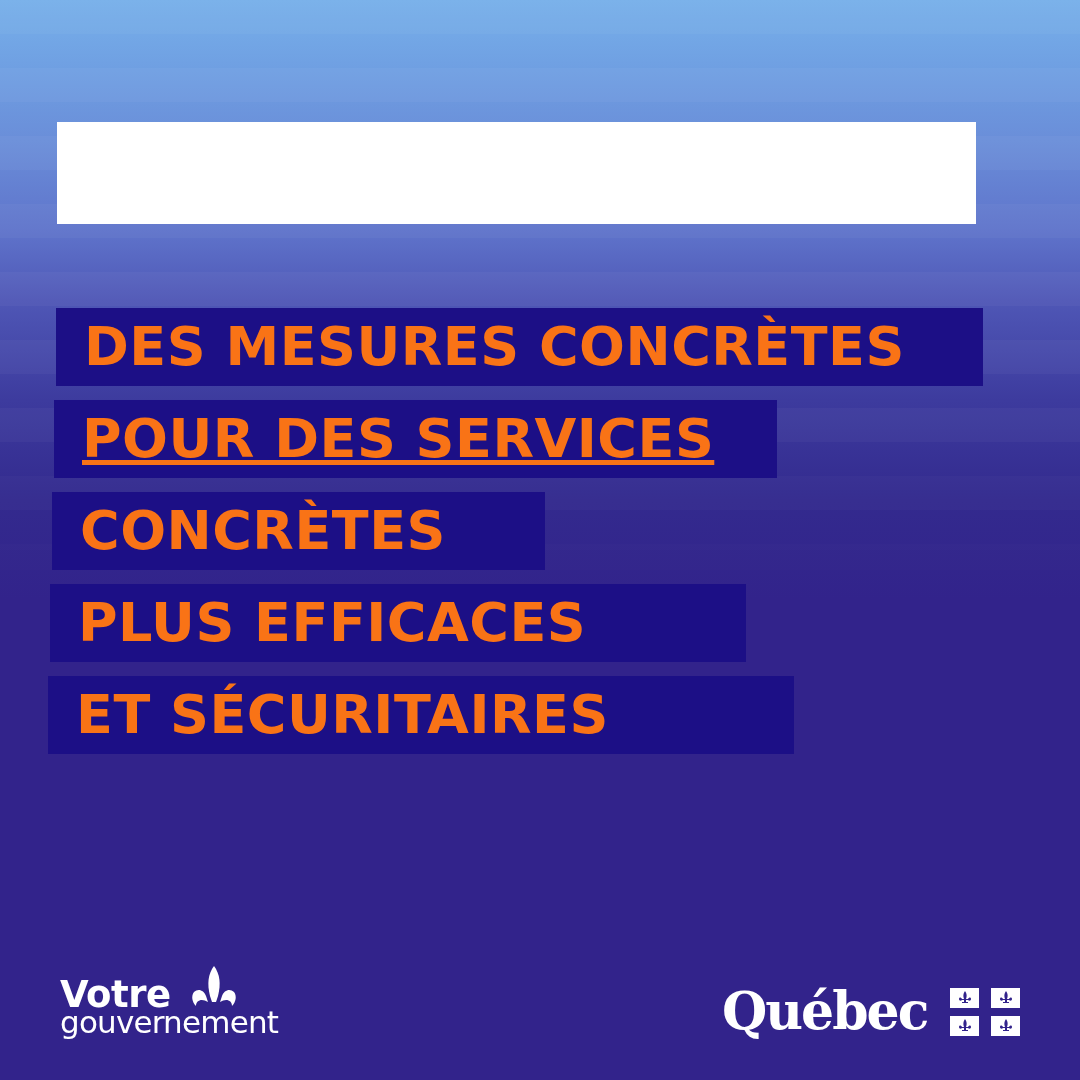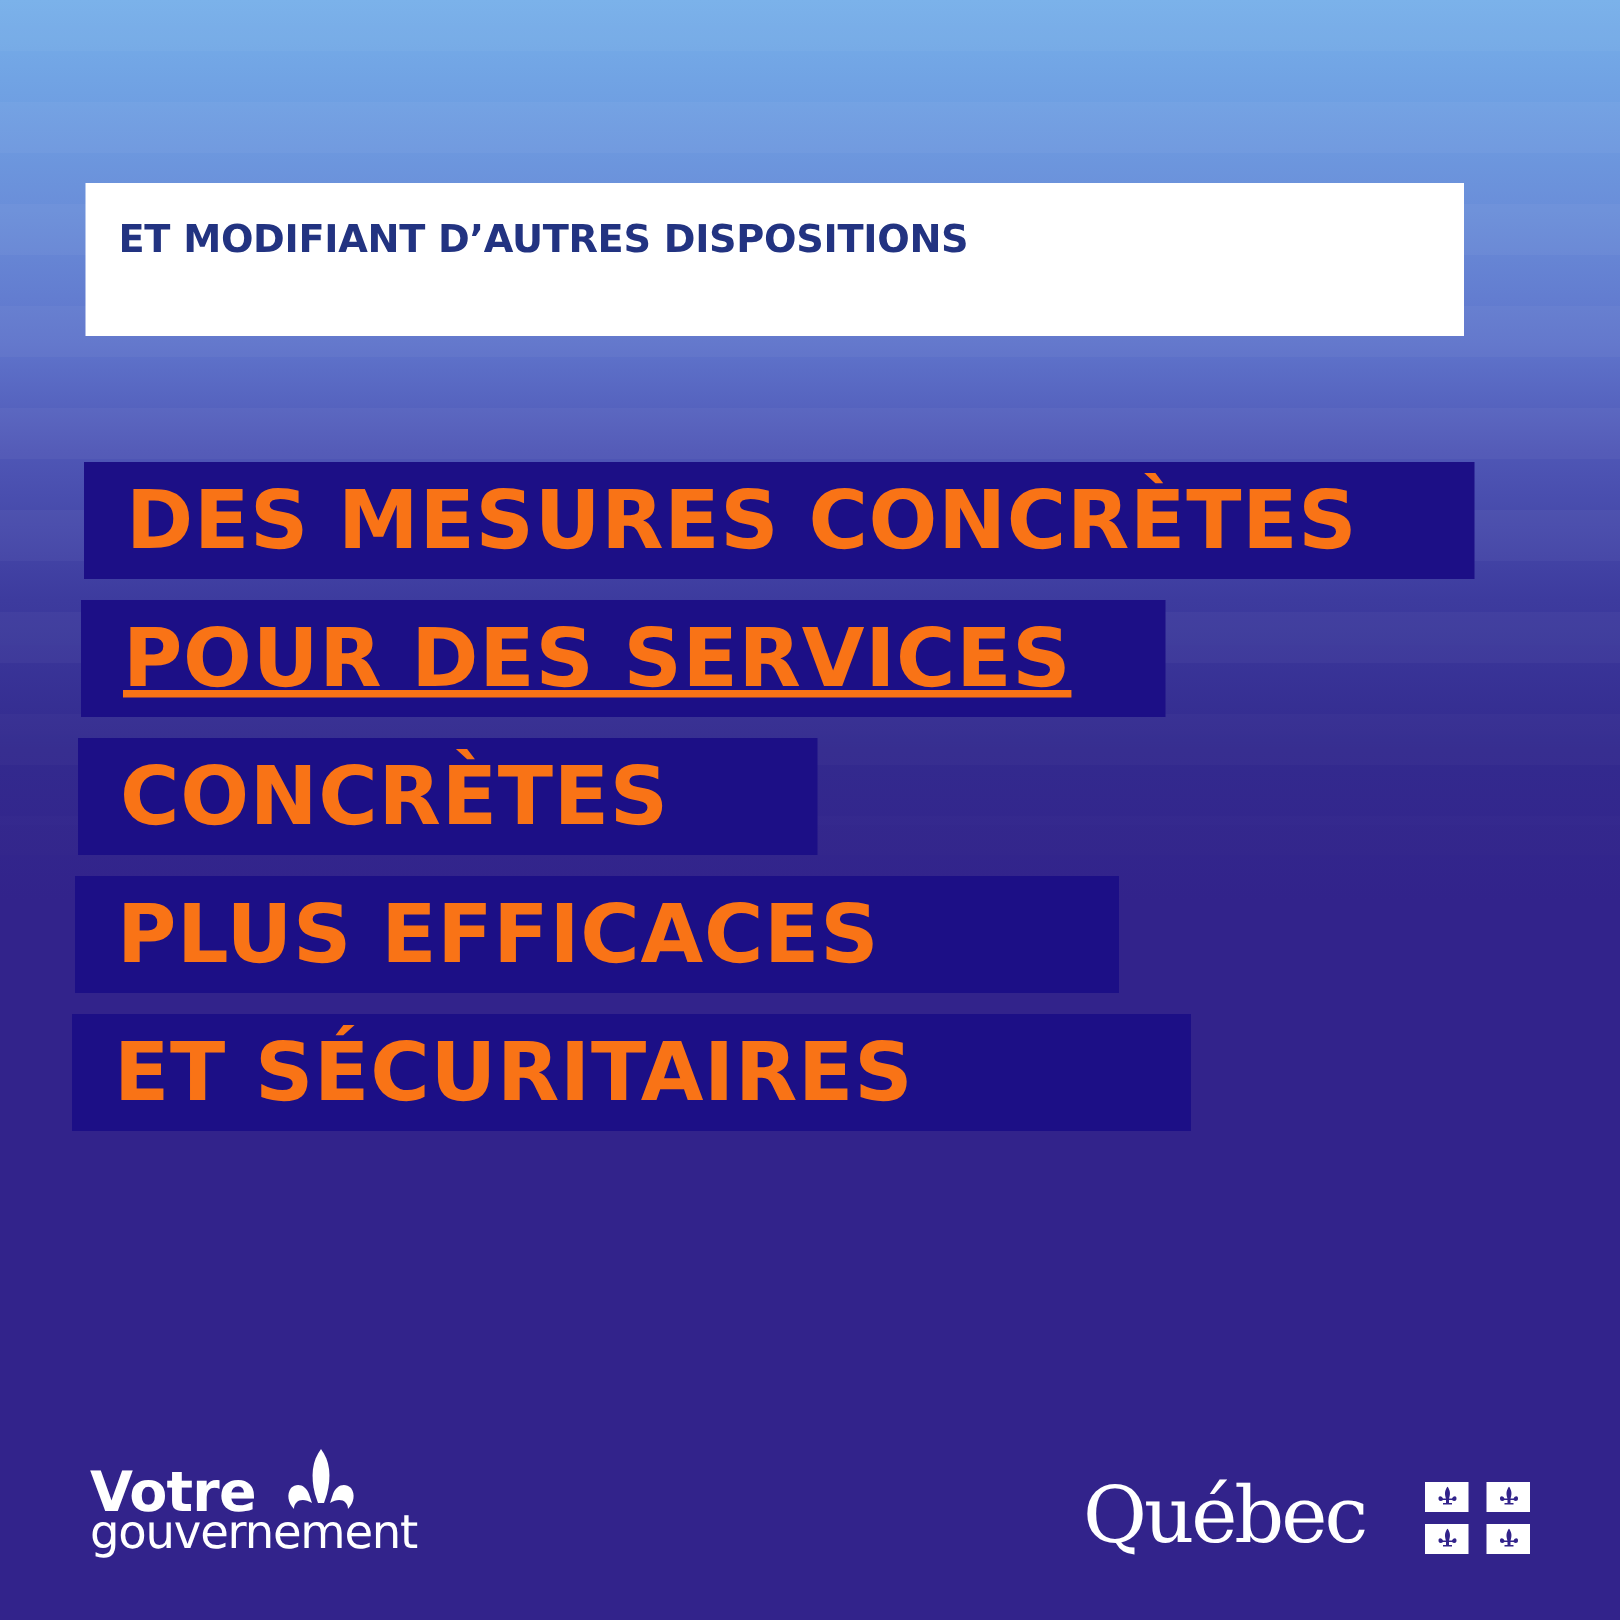--- a/index.html
+++ b/index.html
@@ -39,35 +39,34 @@
     }
     .gouv {
       position: absolute; left: 0; top: 40px; color: #fff;
       font-size: 31px; line-height: 32px; letter-spacing: -0.8px;
     }
     .lys-small { position: absolute; left: 128px; top: 0px; width: 52px; height: 46px; }
     .logo-right { position: absolute; left: 722px; top: 984px; width: 300px; height: 64px; }
     .quebec {
       position: absolute; left: 0; top: -4px; color: #fff;
       font-family: "DejaVu Serif", "Liberation Serif", serif;
-      font-size: 52px; line-height: 62px; letter-spacing: -2px;
+      font-size: 52px; line-height: 62px; letter-spacing: -2px; font-weight: bold;
     }
     .flag { position: absolute; left: 228px; top: 4px; width: 70px; height: 48px; }
     .flag-cell {
       position: absolute; width: 29px; height: 20px; background: #fff;
       display: flex; align-items: center; justify-content: center;
     }
   </style>
 </head>
 <body>
 
 <div class="bands"></div>
 
 <div class="law-box">
-  <span class="law-line">ET MODIFIANT D’AUTRES DISPOSITIONS</span>
 </div>
 
 <div>
   <div class="headline-line" style="left:56px; top:308px; width:927px;">DES MESURES CONCRÈTES</div>
   <div class="headline-line" style="left:54px; top:400px; width:723px;text-decoration:underline;">POUR DES SERVICES</div>
   <div class="headline-line" style="left:52px; top:492px; width:493px;">CONCRÈTES</div>
   <div class="headline-line" style="left:50px; top:584px; width:696px;">PLUS EFFICACES</div>
   <div class="headline-line" style="left:48px; top:676px; width:746px;">ET SÉCURITAIRES</div>
 </div>
 

